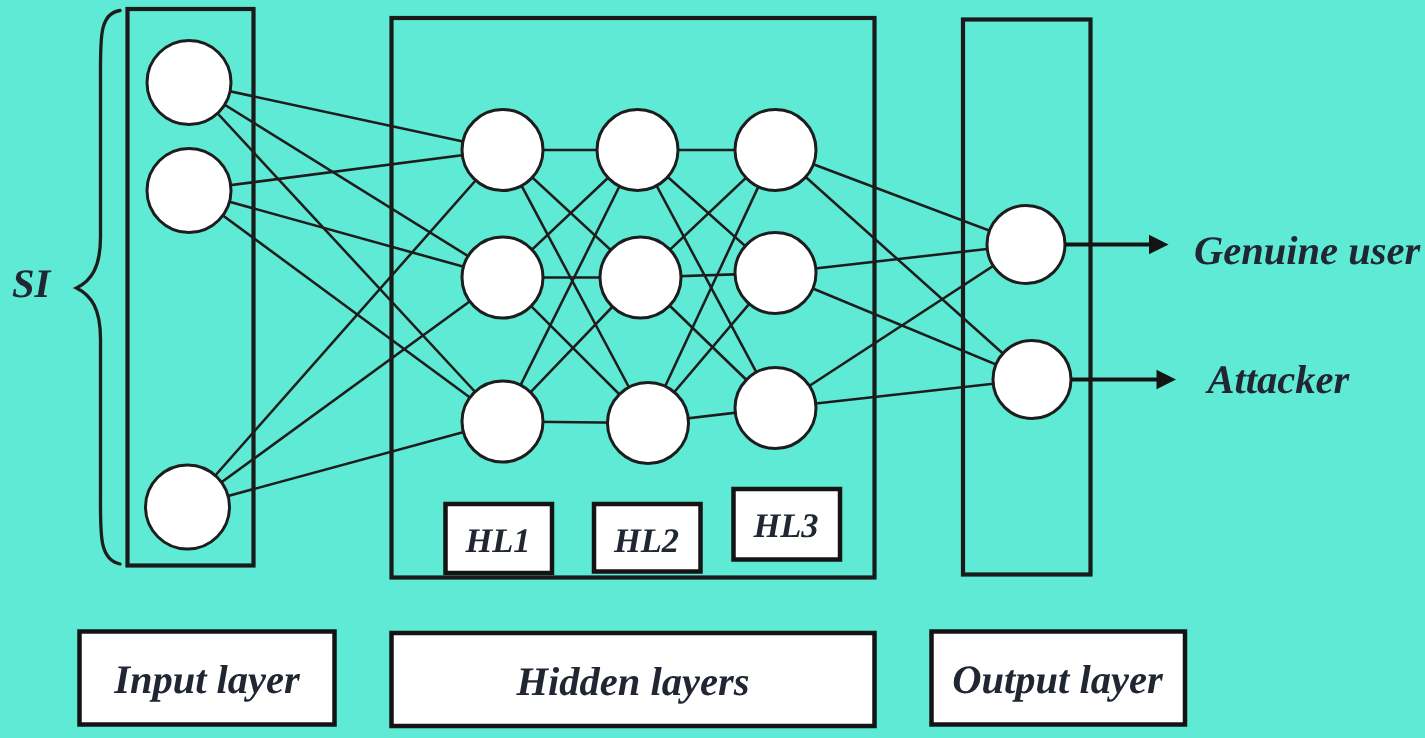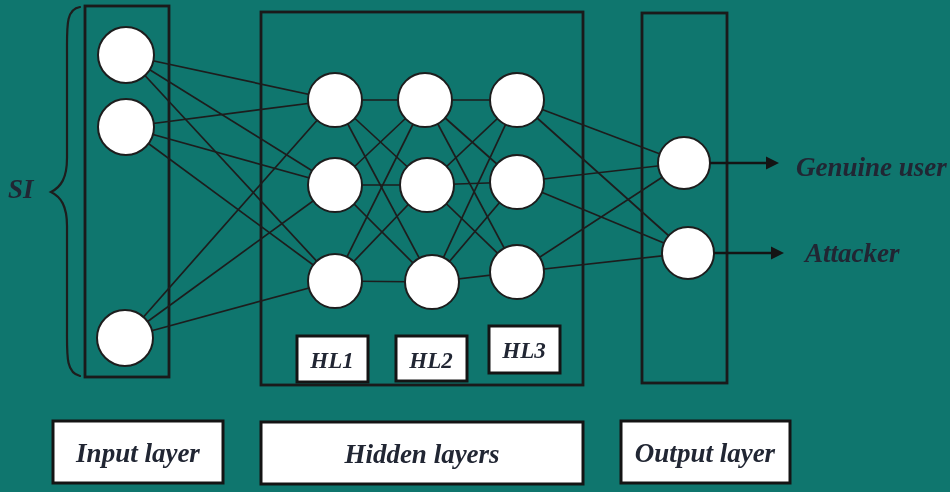--- a/index.html
+++ b/index.html
@@ -4,21 +4,21 @@
 <style>
   html, body {
     margin: 0;
     padding: 0;
     background: #ffffff;
   }
   .stage {
     position: relative;
     width: 950px;
     height: 492px;
-    background: #0f766e;
+    background: #5eead4;
     font-family: "Liberation Serif", "DejaVu Serif", serif;
   }
   svg { display: block; }
 
   .layer-box {
     fill: none;
     stroke: #1a1a1a;
     stroke-width: 2.8;
   }
   .conn {

